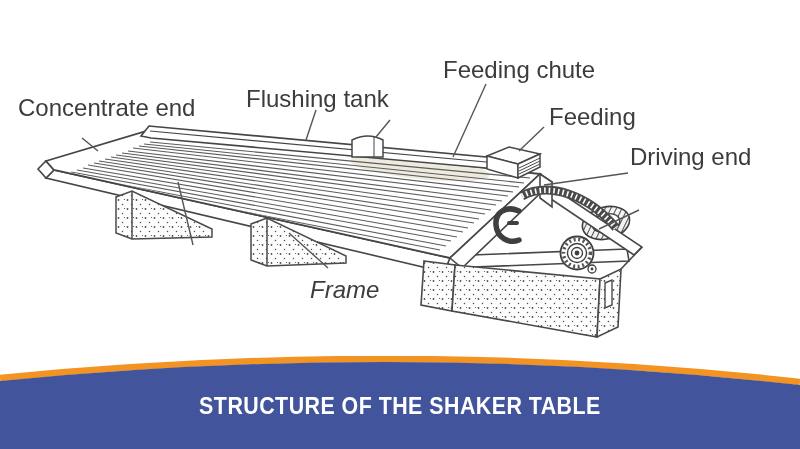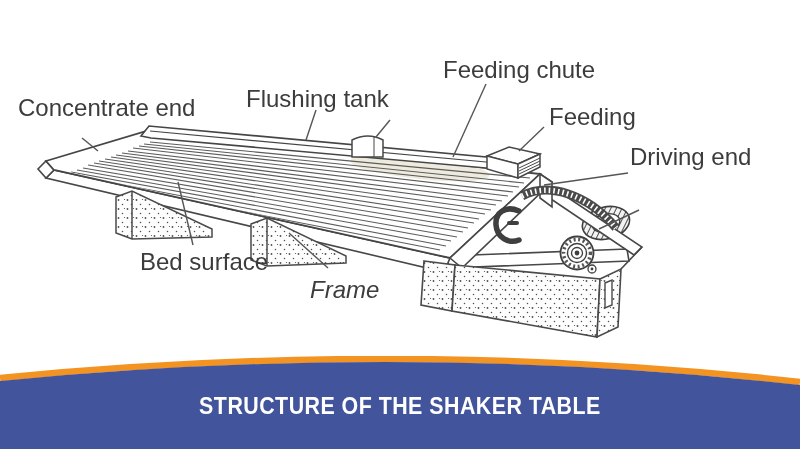--- a/index.html
+++ b/index.html
@@ -146,21 +146,20 @@
       <line x1="178" y1="182" x2="193" y2="245"></line>
       <line x1="289" y1="233" x2="328" y2="268"></line>
     </g>
   </svg>
 
   <div class="lbl" style="left:246px;top:86px;">Flushing tank</div>
   <div class="lbl" style="left:18px;top:95px;">Concentrate end</div>
   <div class="lbl" style="left:443px;top:57px;">Feeding chute</div>
   <div class="lbl" style="left:549px;top:104px;">Feeding</div>
   <div class="lbl" style="left:630px;top:144px;">Driving end</div>
-  <div class="lbl" style="left:140px;top:249px;">Bed surface</div>
   <div class="lbl" style="left:310px;top:277px;font-style:italic;">Frame</div>
 
   <div class="banner">
     <svg width="800" height="93" viewBox="0 0 800 93" preserveAspectRatio="none">
       <path d="M0,22 Q408,-18 800,26" fill="none" stroke="#f39422" stroke-width="6.5"></path>
       <path d="M0,25 Q408,-15 800,29 L800,93 L0,93 Z" fill="#42549c"></path>
     </svg>
     <div class="banner-title">
       <span>STRUCTURE OF THE SHAKER TABLE</span>
     </div>

